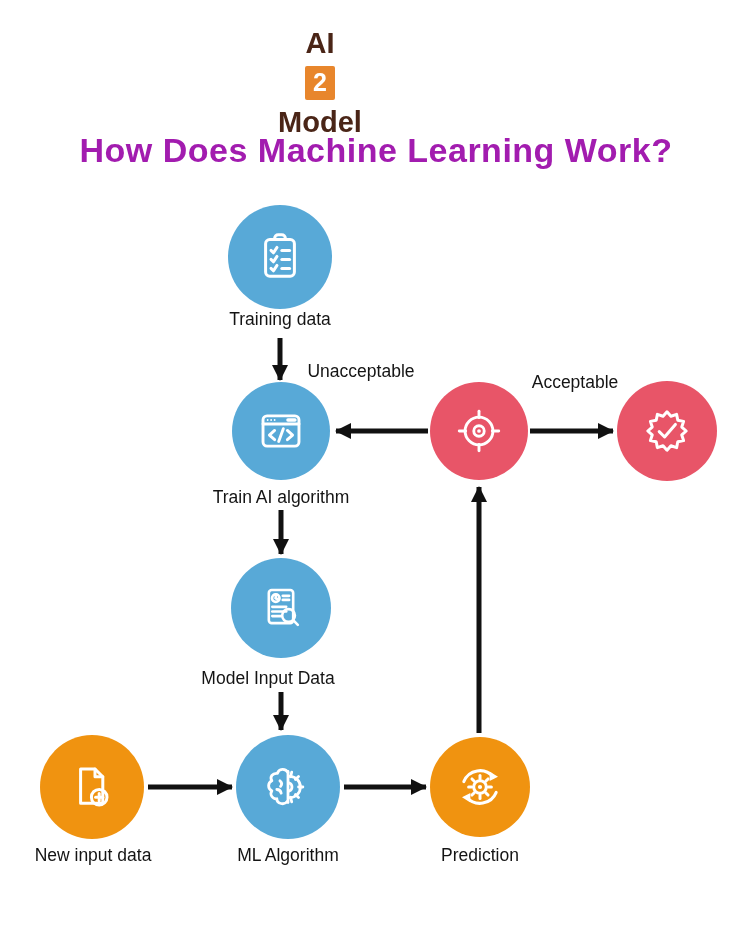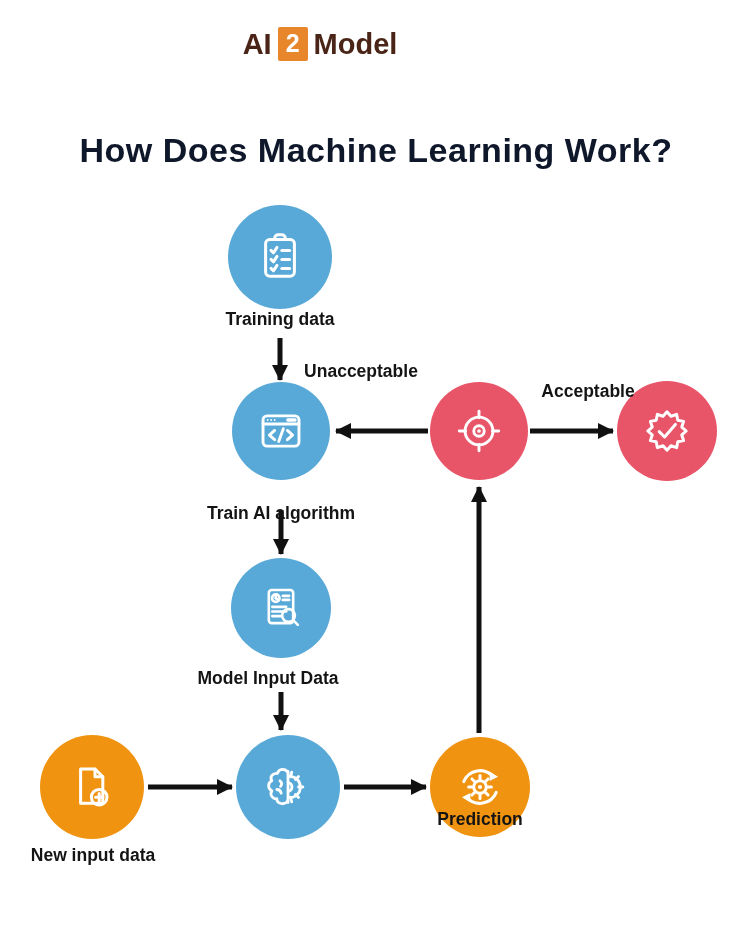--- a/index.html
+++ b/index.html
@@ -4,58 +4,58 @@
 <style>
   html,body{margin:0;padding:0;background:#fff;}
   .page{
     position:relative;width:752px;height:940px;background:#ffffff;
     font-family:"Liberation Sans", sans-serif;overflow:hidden;margin:0 auto;
   }
   
   .logo{
     position:absolute;top:27px;left:0;width:640px;
     display:flex;justify-content:center;align-items:center;gap:6px;
-    font-weight:700;font-size:29px;color:#4a2517;
+    font-weight:700;font-size:29px;color:#4a2517;flex-direction:column;
   }
   .logo .badge2{
     background:#e8862c;color:#ffffff;font-size:25px;font-weight:700;
     padding:4px 8px 5px 8px;border-radius:2px;line-height:1;
   }
   
   .title{
     position:absolute;top:108px;left:0;width:752px;text-align:center;
-    font-size:34px;font-weight:700;color:#0f172a;letter-spacing:0.5px;
+    font-size:34px;font-weight:700;color:#a21caf;letter-spacing:0.5px;
   }
   
   .node{position:absolute;border-radius:50%;display:flex;align-items:center;justify-content:center;}
   .blue{background:#58a9d7;}
   .red{background:#e85568;}
   .orange{background:#f09310;}
   .n-training{left:228px;top:205px;width:104px;height:104px;}
   .n-train-ai{left:232px;top:382px;width:98px;height:98px;}
   .n-target{left:430px;top:382px;width:98px;height:98px;}
   .n-badge{left:617px;top:381px;width:100px;height:100px;}
   .n-model{left:231px;top:558px;width:100px;height:100px;}
   .n-newinput{left:40px;top:735px;width:104px;height:104px;}
   .n-ml{left:236px;top:735px;width:104px;height:104px;}
   .n-pred{left:430px;top:737px;width:100px;height:100px;}
   .node svg{display:block;}
   
   .lbl{
     position:absolute;width:300px;text-align:center;
-    font-size:17.5px;font-weight:700;color:#141414;
+    font-size:17.5px;font-weight:400;color:#141414;
   }
   .l-training{left:130px;top:309px;}
-  .l-train-ai{left:131px;top:487px;margin-top:16px;}
+  .l-train-ai{left:131px;top:487px;}
   .l-model{left:118px;top:668px;}
   .l-newinput{left:-57px;top:845px;}
   .l-ml{left:138px;top:845px;}
-  .l-pred{left:330px;top:809px;}
+  .l-pred{left:330px;top:845px;}
   .l-unacceptable{left:211px;top:361px;}
-  .l-acceptable{left:425px;top:381px;margin-left:13px;}
+  .l-acceptable{left:425px;top:372px;}
   
   .arrows{position:absolute;left:0;top:0;width:752px;height:940px;pointer-events:none;}
 </style>
 </head>
 <body>
 
 <div class="page">
 
   <div class="logo">
     <span>AI</span>
@@ -168,20 +168,21 @@
       <path d="M32 54 q6 0 7 6"></path>
       <path d="M53 33 A17 17 0 0 1 53 67"></path>
       <path d="M52 43.5 A7 7 0 0 1 52 56.5"></path>
       <line x1="67" y1="50" x2="74" y2="50"></line>
       <line x1="62" y1="38" x2="67" y2="33"></line>
       <line x1="62" y1="62" x2="67" y2="67"></line>
       <line x1="54" y1="33.5" x2="56" y2="26"></line>
       <line x1="54" y1="66.5" x2="56" y2="74"></line>
     </svg>
   </div>
+  <div class="lbl l-ml">ML Algorithm</div>
 
   <div class="node orange n-pred">
     <svg width="60" height="60" viewBox="0 0 100 100" fill="none" stroke="#ffffff" stroke-width="5" stroke-linecap="round" stroke-linejoin="round">
       <circle cx="50" cy="50" r="10.5"></circle>
       <circle cx="50" cy="50" r="3.5" fill="#ffffff" stroke="none"></circle>
       <line x1="50" y1="36.5" x2="50" y2="31"></line>
       <line x1="50" y1="63.5" x2="50" y2="69"></line>
       <line x1="36.5" y1="50" x2="31" y2="50"></line>
       <line x1="63.5" y1="50" x2="69" y2="50"></line>
       <line x1="40.5" y1="40.5" x2="36.6" y2="36.6"></line>

